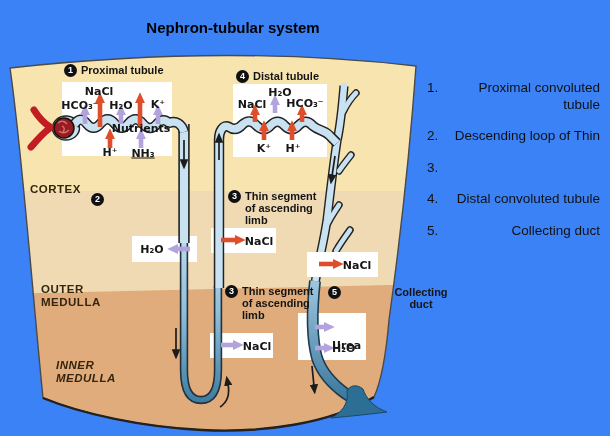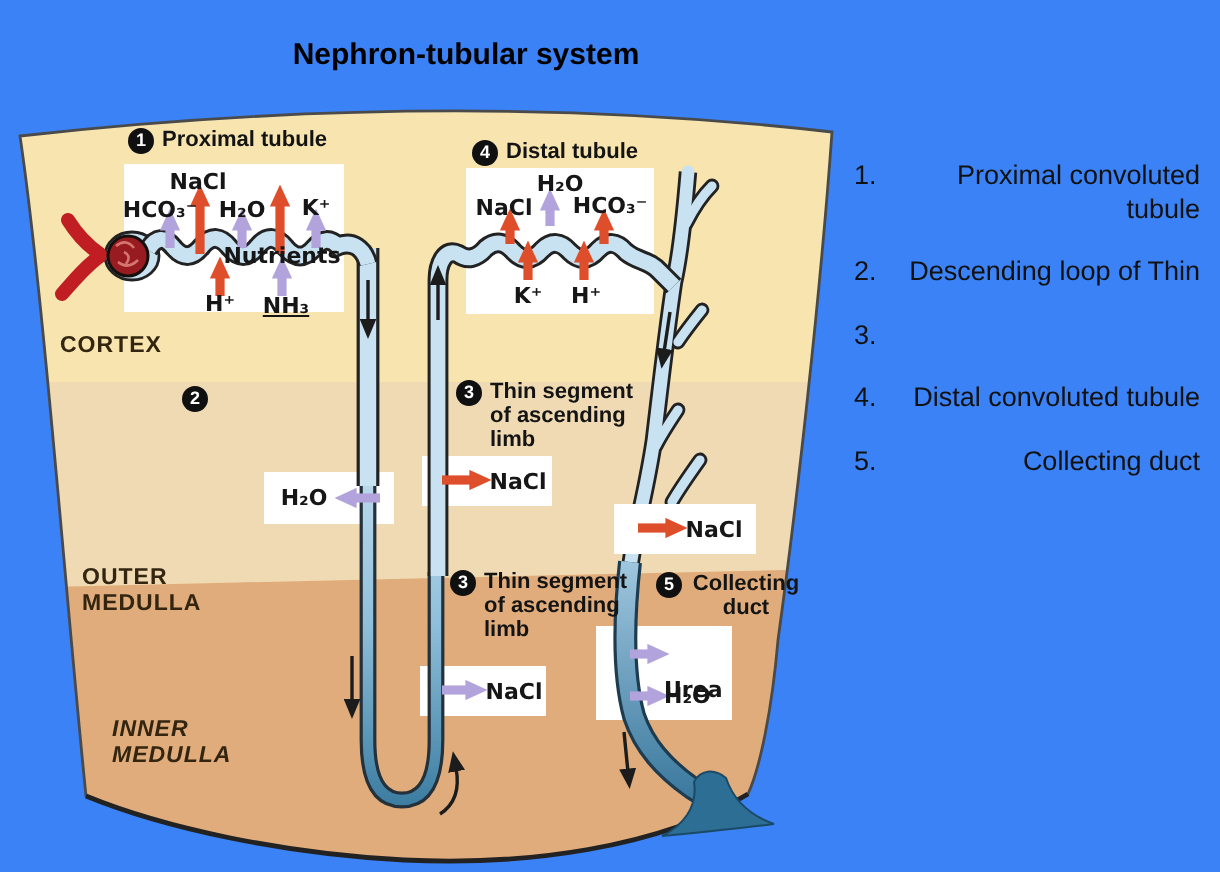--- a/index.html
+++ b/index.html
@@ -144,21 +144,21 @@
       <path d="M275,113 L275,103" marker-end="url(#mp)"></path>
       <path d="M190,249 L176,249" marker-end="url(#mp)"></path>
       <path d="M221,345 L235,345" marker-end="url(#mp)"></path>
       <path d="M315,327 L326,327" marker-end="url(#mp)"></path>
       <path d="M315,348 L326,348" marker-end="url(#mp)"></path>
     </g>
   </svg>
 
   <div class="title">Nephron-tubular system</div>
 
-  <div class="reg" style="left:30px;top:167px;">CORTEX</div>
+  <div class="reg" style="left:30px;top:183px;">CORTEX</div>
   <div class="reg" style="left:41px;top:251px;margin-top:32px;">OUTER
 MEDULLA</div>
   <div class="reg" style="left:56px;top:359px;font-style:italic;">INNER
 MEDULLA</div>
 
   <div class="sec" style="left:64px;top:64px;">
     <span class="numc">1</span>
     <span class="sectxt">Proximal tubule</span>
   </div>
   <div class="sec" style="left:236px;top:70px;">
@@ -175,21 +175,21 @@
 limb</span>
   </div>
   <div class="sec" style="left:225px;top:285px;">
     <span class="numc">3</span>
     <span class="sectxt">Thin segment
 of ascending
 limb</span>
   </div>
   <div class="sec" style="left:328px;top:286px;">
     <span class="numc">5</span>
-    <span class="sectxt" style="width:56px;text-align:center;">Collecting
+    <span class="sectxt" style="width:56px;text-align:center;margin-left:48px;">Collecting
 duct</span>
   </div>
 
   <div class="sol" style="left:99px;top:91px;">NaCl</div>
   <div class="sol" style="left:141px;top:92px;margin-top:36px;">Nutrients</div>
   <div class="sol" style="left:80px;top:105px;">HCO₃⁻</div>
   <div class="sol" style="left:121px;top:105px;">H₂O</div>
   <div class="sol" style="left:158px;top:104px;">K⁺</div>
   <div class="sol" style="left:110px;top:152px;">H⁺</div>
   <div class="sol" style="left:143px;top:153px;text-decoration:underline;">NH₃</div>

